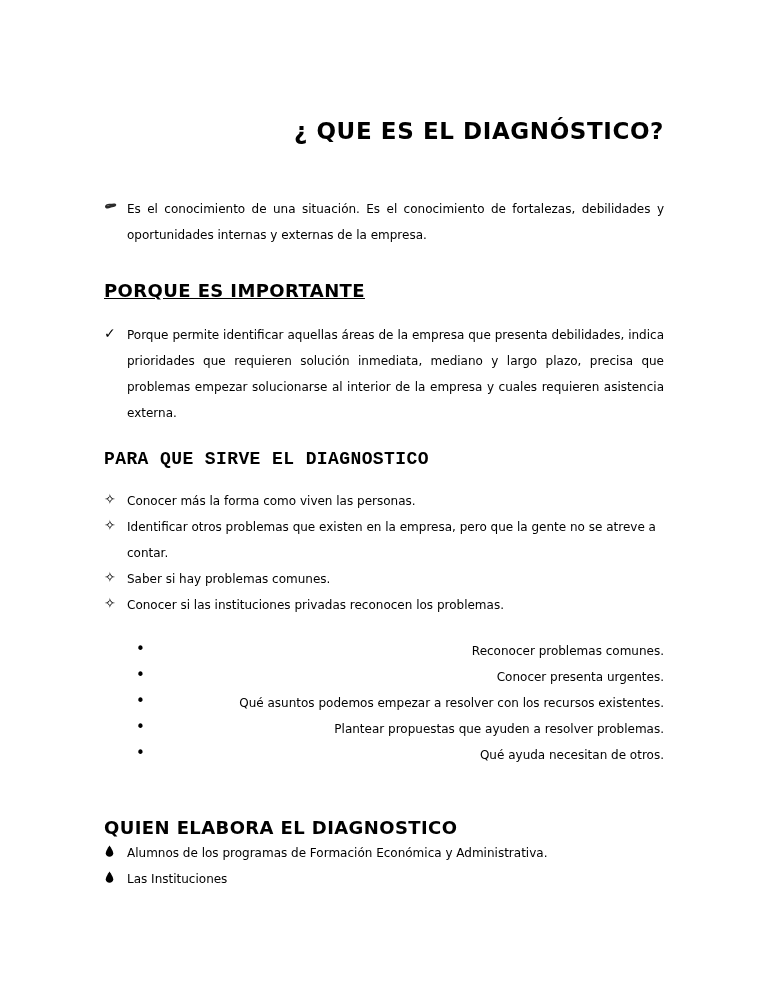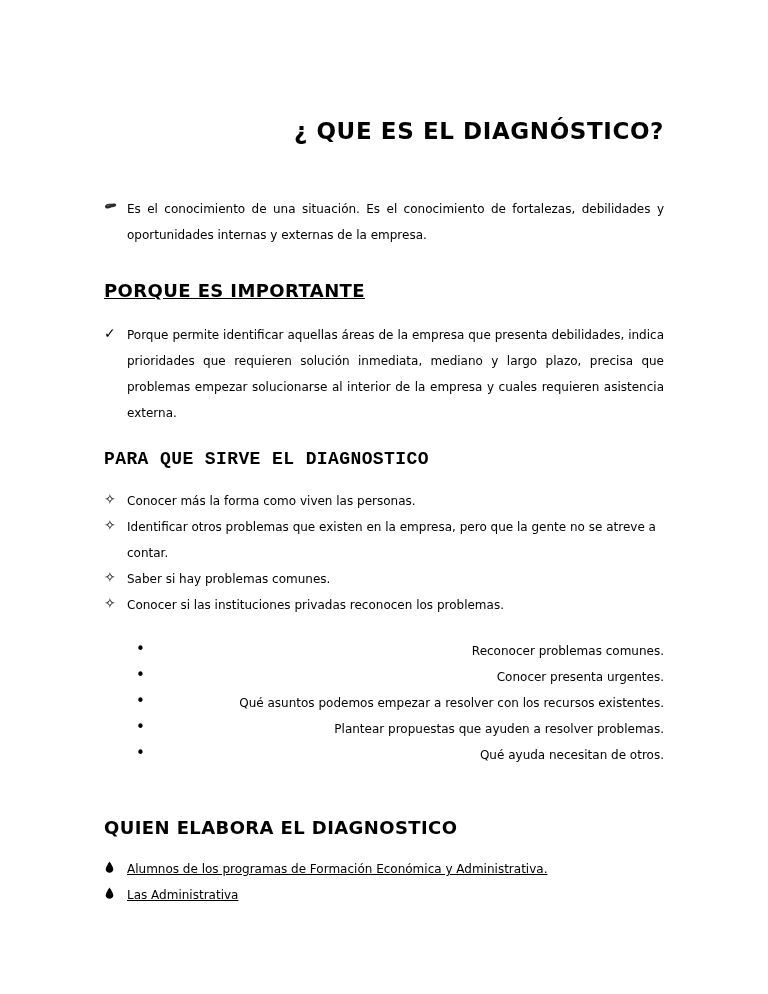--- a/index.html
+++ b/index.html
@@ -128,22 +128,21 @@
   .list-dot .bullet-glyph {
     width: 30px;
     font-size: 15px;
   }
   .list-dot .bullet-text {
     text-align: right;
   }
 
   
   .list-drop {
-    margin-top: 18px;
-    text-decoration: underline;
+    margin-top: 2px;
   }
   .list-drop .bullet-glyph {
     width: 23px;
     position: relative;
   }
   .drop-icon {
     position: absolute;
     left: 1px;
     top: 5px;
     width: 9px;
@@ -244,18 +243,18 @@
         </span>
         <span class="bullet-text">Alumnos de los programas de Formación Económica y Administrativa.</span>
       </div>
       <div class="bullet-row">
         <span class="bullet-glyph">
           <svg class="drop-icon" viewBox="0 0 18 24" xmlns="http://www.w3.org/2000/svg">
             <path d="M9 1 C9 1, 16.5 12, 16.5 16.5 C16.5 20.6, 13.1 23.5, 9 23.5
                      C4.9 23.5, 1.5 20.6, 1.5 16.5 C1.5 12, 9 1, 9 1 Z" fill="#000000"></path>
           </svg>
         </span>
-        <span class="bullet-text">Las Administrativa</span>
+        <span class="bullet-text">Las Instituciones</span>
       </div>
     </div>
 
   </div>
 </div>
 
 </body></html>

